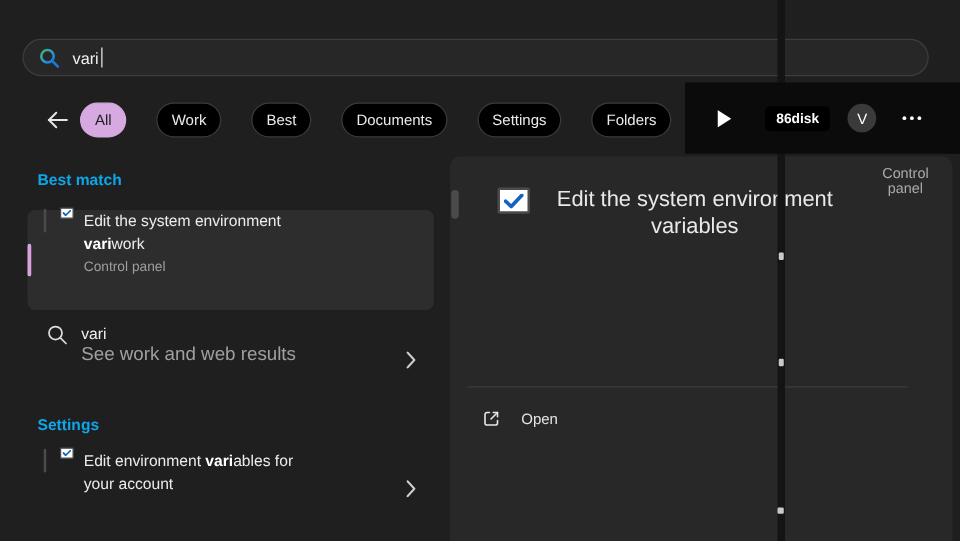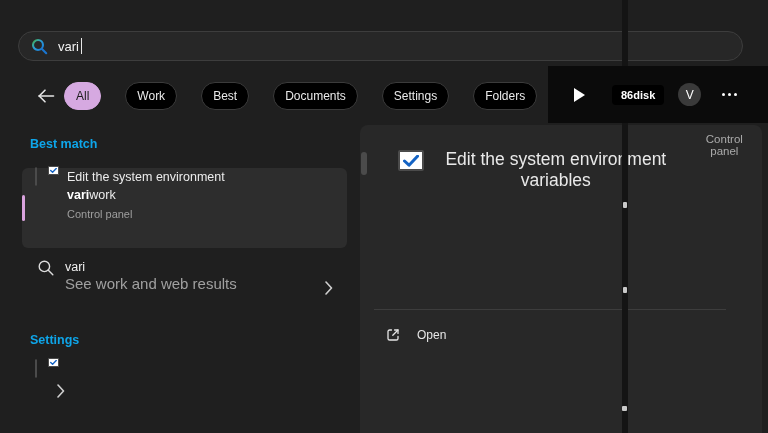--- a/index.html
+++ b/index.html
@@ -207,20 +207,24 @@
   <div class="section-header" style="top:333px;">Settings</div>
 
   <div class="result-item set-item">
     <span class="monitor monitor-sm">
       <span class="screen"></span><span class="neck"></span><span class="base"></span>
       <span class="check">
           <svg width="7" height="5" viewBox="0 0 7 5">
             <polyline points="0.7,2.4 2.6,4.2 6.2,0.6" fill="none" stroke="#1463c4" stroke-width="1.4" stroke-linecap="round" stroke-linejoin="round"></polyline>
           </svg>
         </span>
+    </span>
+    <span class="item-text">
+      <span class="line" style="display:block;"><span>Edit environment </span><b>vari</b><span>ables for</span></span>
+      <span class="line" style="display:block;">your account</span>
     </span>
     <span class="chev">
       <svg width="8" height="14" viewBox="0 0 8 14">
           <polyline points="1,1 6.5,7 1,13" fill="none" stroke="#cfcfcf" stroke-width="1.6" stroke-linecap="round" stroke-linejoin="round"></polyline>
         </svg>
     </span>
   </div>
 
   <div class="preview-card">
     <div class="preview-inner">

